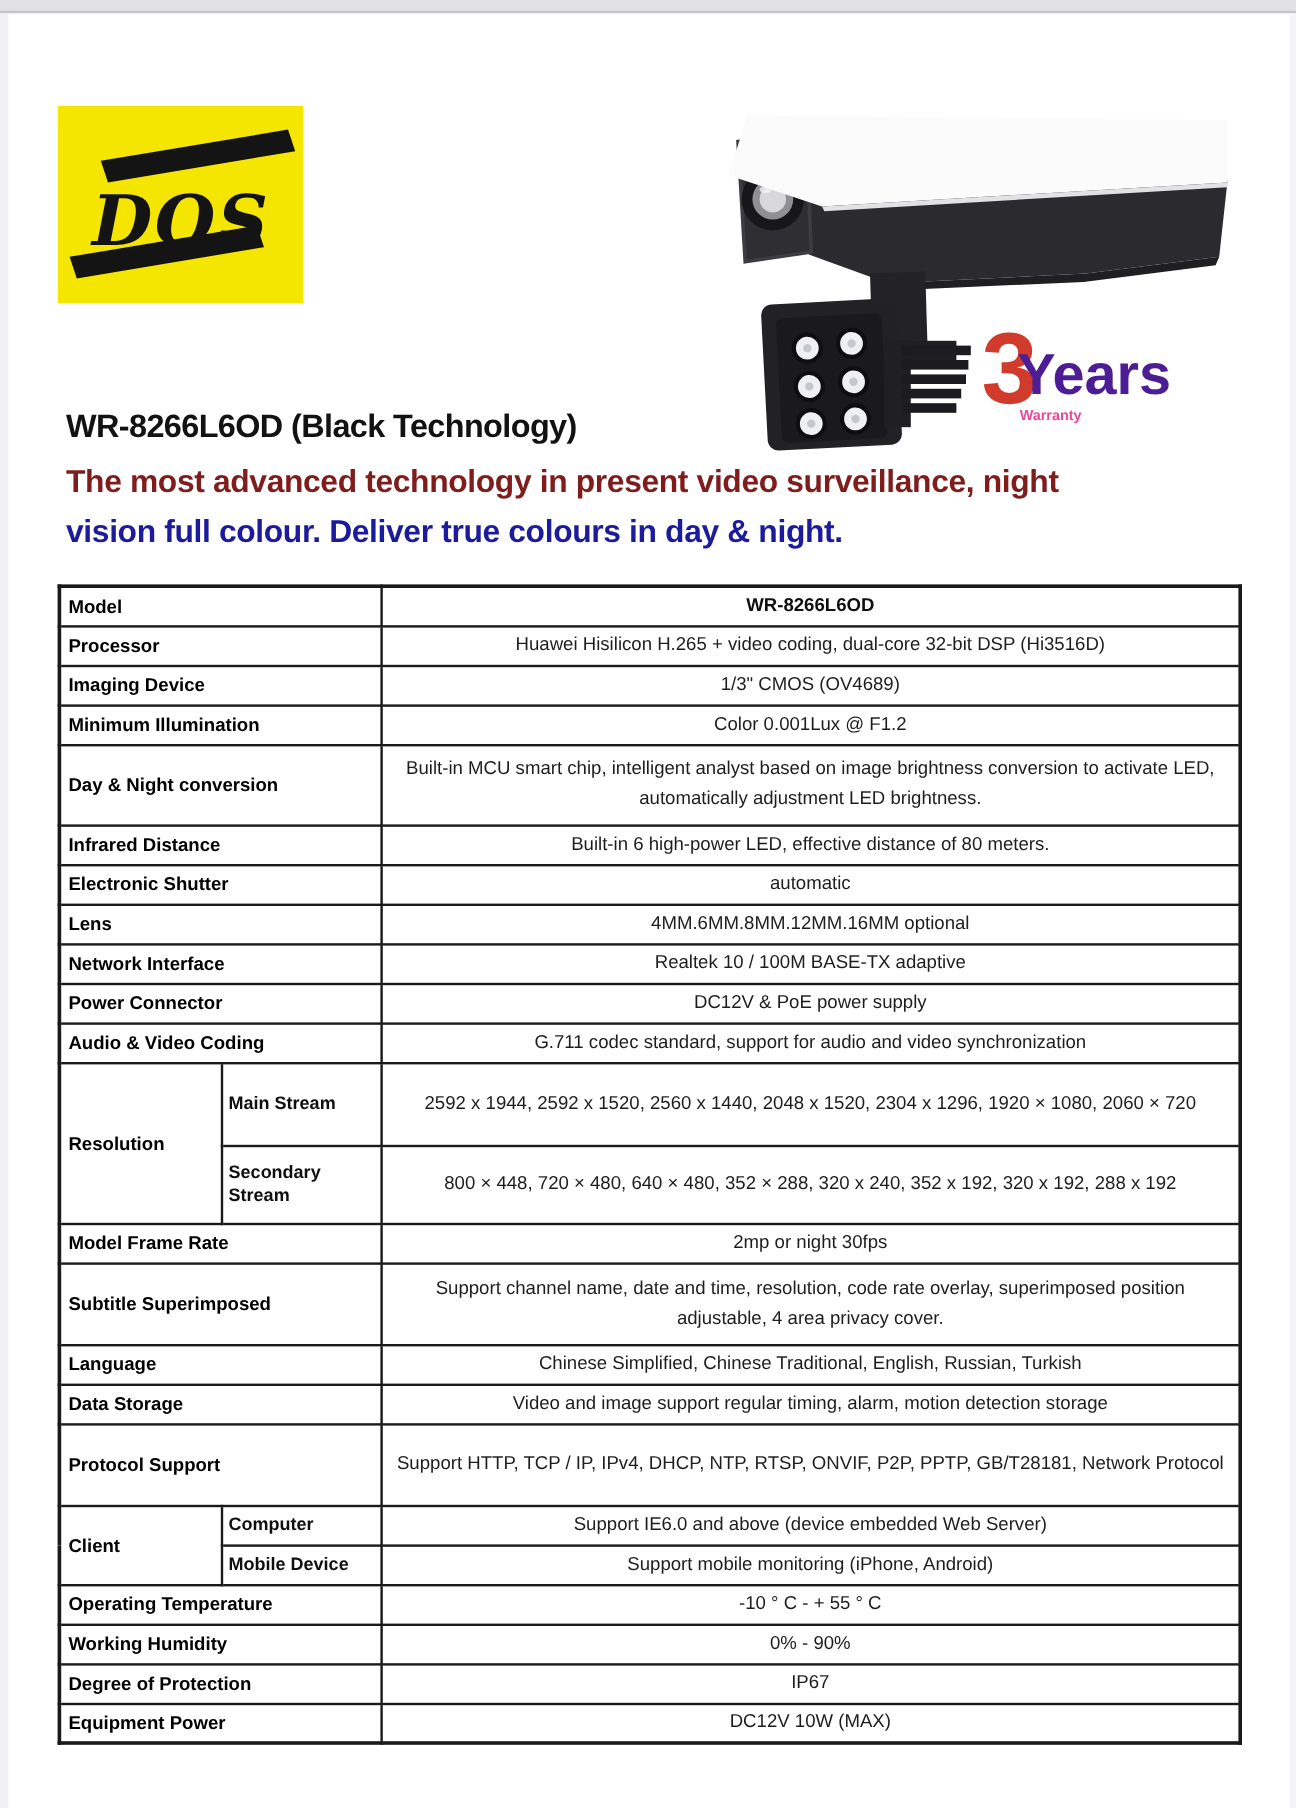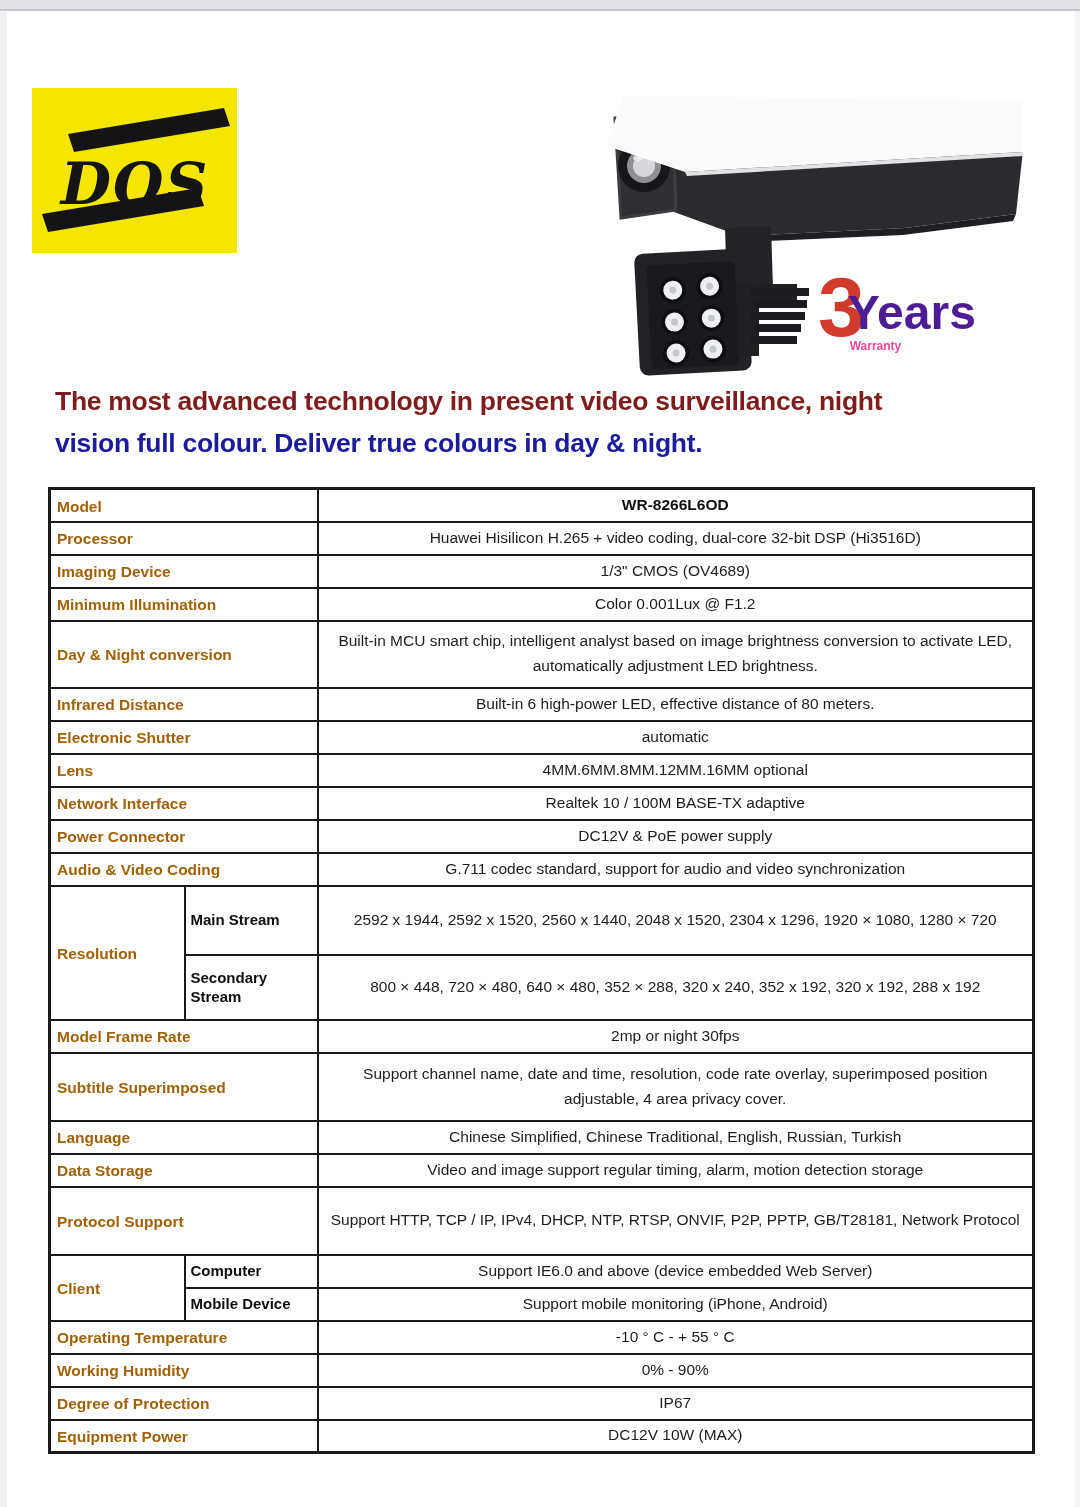--- a/index.html
+++ b/index.html
@@ -5,21 +5,21 @@
   html,body{margin:0;padding:0;background:#ffffff;}
   .page{position:relative;width:1080px;height:1507px;background:#ffffff;overflow:hidden;
         font-family:"Liberation Sans",sans-serif;color:#111;}
   
   .top-strip{position:absolute;left:0;top:0;width:1080px;height:9px;background:#e2e2e6;
              border-bottom:2px solid #c4c4ca;}
   .left-strip{position:absolute;left:0;top:11px;width:7px;height:1496px;background:#f0f0f3;}
   .right-strip{position:absolute;right:0;top:11px;width:5px;height:1496px;background:#f4f4f6;}
 
   
-  .logo{position:absolute;left:32px;top:88px;width:205px;height:196px;}
+  .logo{position:absolute;left:48px;top:88px;width:205px;height:196px;}
 
   
   .camera{position:absolute;left:575px;top:88px;width:455px;height:300px;}
 
   
   .badge{position:absolute;left:818px;top:274px;display:flex;align-items:flex-start;}
   .badge-num{font-size:84px;font-weight:bold;color:#d13b2c;line-height:0.8;
              font-family:"Liberation Sans",sans-serif;}
   .badge-right{margin-left:-17px;margin-top:15px;}
   .badge-years{display:block;font-size:48px;font-weight:bold;color:#4c1d95;line-height:1;}
@@ -30,21 +30,21 @@
          color:#121212;letter-spacing:-0.5px;}
   .sub1{position:absolute;left:55px;top:386px;margin:0;font-size:26.5px;font-weight:bold;
         color:#7f1d1d;letter-spacing:-0.3px;}
   .sub2{position:absolute;left:55px;top:428px;margin:0;font-size:26.5px;font-weight:bold;
         color:#1b1b9c;letter-spacing:-0.3px;}
 
   
   table.spec{position:absolute;left:48px;top:487px;width:984px;border-collapse:collapse;
              border:3px solid #1a1a1a;table-layout:fixed;background:#fff;}
   table.spec td{border:2px solid #1a1a1a;vertical-align:middle;}
-  td.lbl{font-weight:bold;font-size:15.5px;color:#a16207;padding:2px 4px 0 6px;
+  td.lbl{font-weight:bold;font-size:15.5px;color:#000000;padding:2px 4px 0 6px;
          line-height:1.25;}
   td.sublbl{font-weight:bold;font-size:15px;color:#0f0f0f;padding:2px 3px 2px 5px;line-height:1.3;border-radius:18px;}
   td.val{font-size:15.5px;color:#1d1d1d;text-align:center;padding:2px 9px;line-height:1.6;}
   td.val.b{font-weight:bold;color:#0f0f0f;}
   #spec-body tr{height:33px;}
   #spec-body tr:nth-child(5){height:67px;}
   #spec-body tr:nth-child(12){height:69px;}
   #spec-body tr:nth-child(13){height:65px;}
   #spec-body tr:nth-child(15){height:68px;}
   #spec-body tr:nth-child(18){height:68px;}
@@ -121,20 +121,21 @@
   </div>
 
   <div class="badge">
     <span class="badge-num">3</span>
     <span class="badge-right">
       <span class="badge-years">Years</span>
       <span class="badge-warranty">Warranty</span>
     </span>
   </div>
 
+  <h1 class="title">WR-8266L6OD (Black Technology)</h1>
   <p class="sub1">The most advanced technology in present video surveillance, night</p>
   <p class="sub2">vision full colour. Deliver true colours in day &amp; night.</p>
 
   <table class="spec">
     <colgroup>
       <col style="width:135px">
         <col style="width:133px">
         <col style="width:716px">
     </colgroup>
     <tbody id="spec-body">
@@ -178,21 +179,21 @@
           <td class="lbl" colspan="2">Power Connector</td>
           <td class="val">DC12V &amp; PoE power supply</td>
         </tr>
         <tr>
           <td class="lbl" colspan="2">Audio &amp; Video Coding</td>
           <td class="val">G.711 codec standard, support for audio and video synchronization</td>
         </tr>
         <tr>
           <td class="lbl" rowspan="2">Resolution</td>
           <td class="sublbl">Main Stream</td>
-          <td class="val">2592 x 1944, 2592 x 1520, 2560 x 1440, 2048 x 1520, 2304 x 1296, 1920 × 1080, 1280 × 720</td>
+          <td class="val">2592 x 1944, 2592 x 1520, 2560 x 1440, 2048 x 1520, 2304 x 1296, 1920 × 1080, 2060 × 720</td>
         </tr>
         <tr>
           <td class="sublbl">Secondary Stream</td>
           <td class="val">800 × 448, 720 × 480, 640 × 480, 352 × 288, 320 x 240, 352 x 192, 320 x 192, 288 x 192</td>
         </tr>
         <tr>
           <td class="lbl" colspan="2">Model Frame Rate</td>
           <td class="val">2mp or night 30fps</td>
         </tr>
         <tr>

